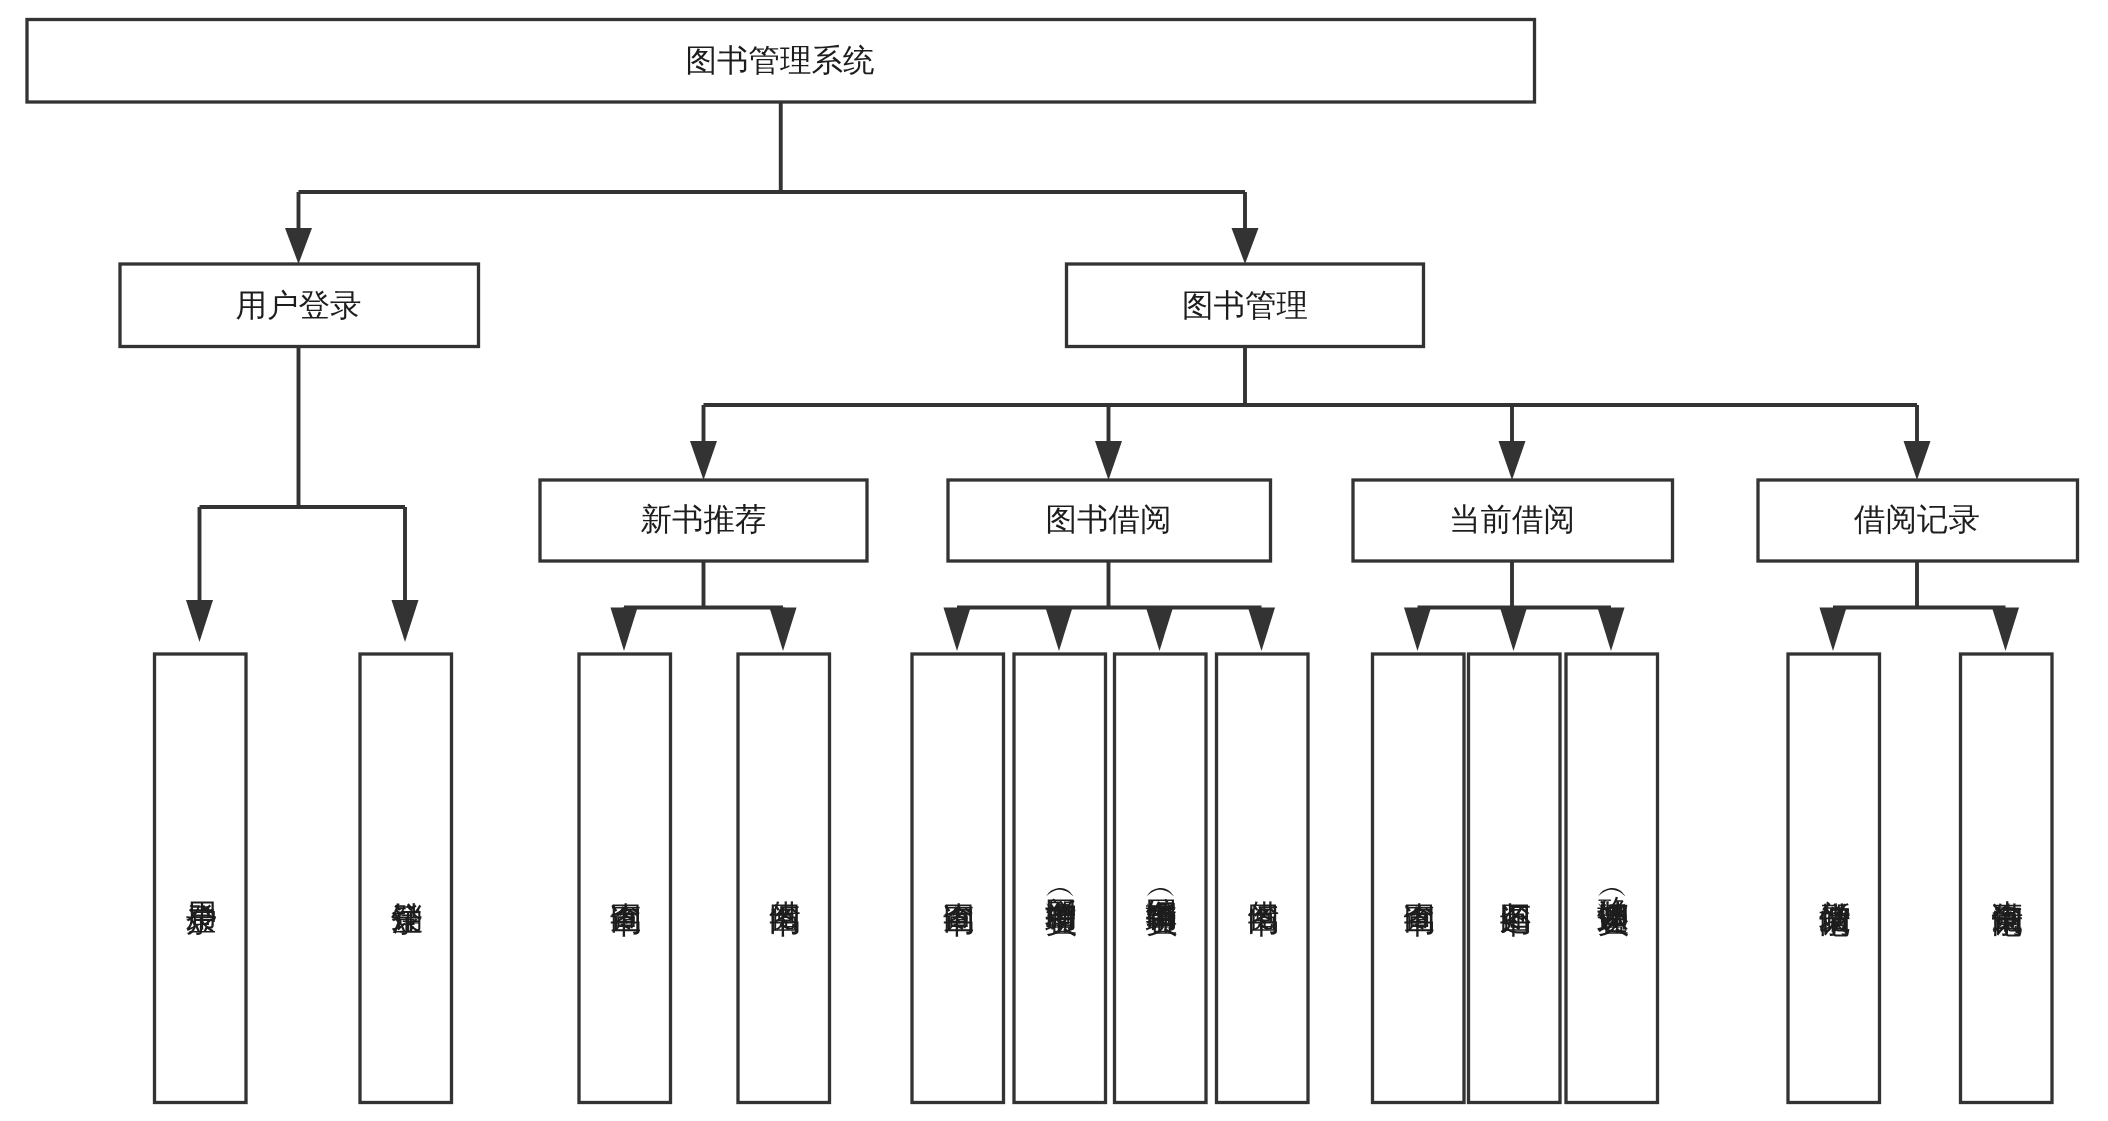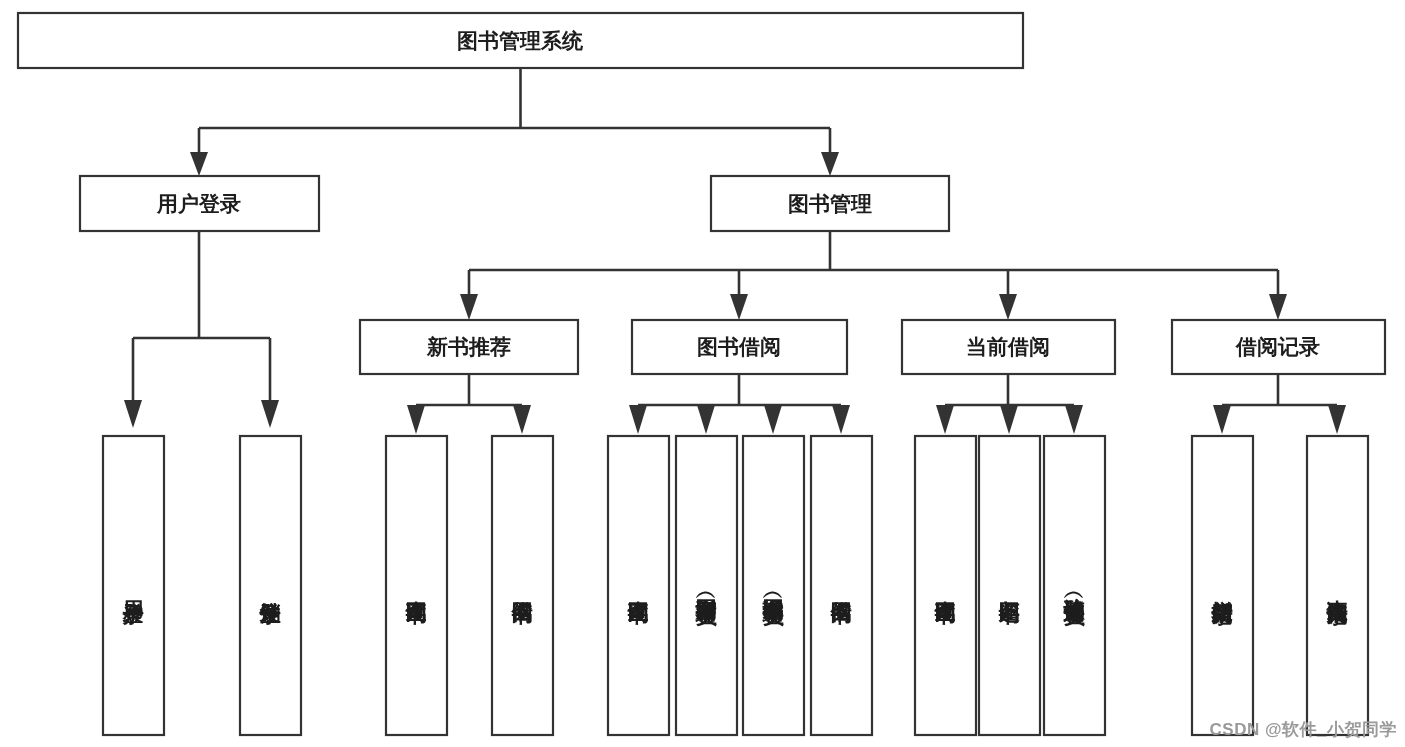--- a/index.html
+++ b/index.html
@@ -11,21 +11,20 @@
     width: 1405px;
     height: 747px;
     font-family: "Liberation Sans", "DejaVu Sans", sans-serif;
     overflow: hidden;
     position: relative;
   }
   #diagram-root {
     position: relative;
     width: 1405px;
     height: 747px;
-    font-weight: bold;
   }
   svg#tree-svg {
     position: absolute;
     left: 0;
     top: 0;
     width: 1405px;
     height: 747px;
     display: block;
   }
   .node-box {
@@ -205,14 +204,13 @@
   <div class="leaf-label" style="left:743px; top:436px; width:61px; height:299px;">编辑图书（管理员）</div>
   <div class="leaf-label" style="left:811px; top:436px; width:61px; height:299px;">借阅图书</div>
 
   <div class="leaf-label" style="left:915px; top:436px; width:61px; height:299px;">查询图书</div>
   <div class="leaf-label" style="left:979px; top:436px; width:61px; height:299px;">归还图书</div>
   <div class="leaf-label" style="left:1044px; top:436px; width:61px; height:299px;">确认归还（管理员）</div>
 
   <div class="leaf-label" style="left:1192px; top:436px; width:61px; height:299px;">新增借阅记录</div>
   <div class="leaf-label" style="left:1307px; top:436px; width:61px; height:299px;">查询借阅记录</div>
 
-  <div class="watermark">CSDN @软件_小贺同学</div>
 </div>
 
 </body></html>

